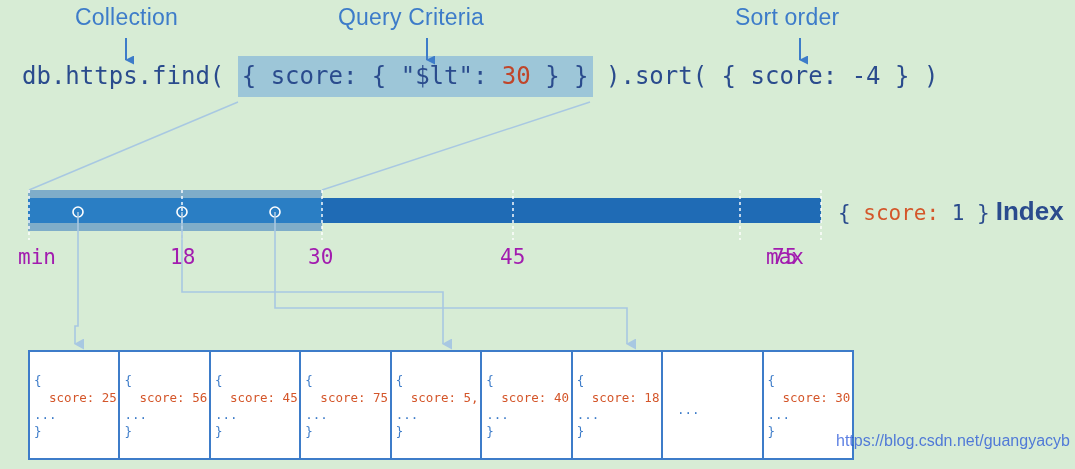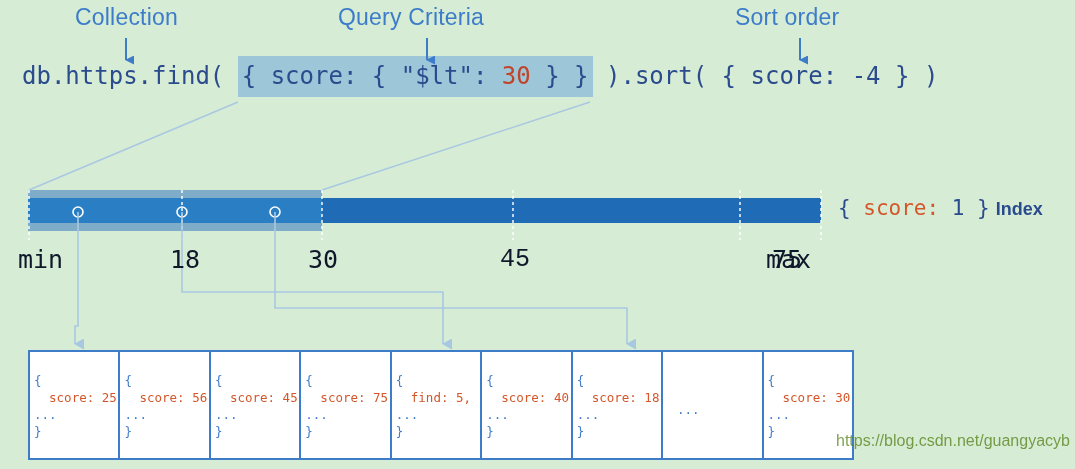--- a/index.html
+++ b/index.html
@@ -42,39 +42,39 @@
 
   
   #bar-outer{position:absolute;left:28px;top:190px;width:793px;height:41px;}
   #bar-core{position:absolute;left:0;top:8px;width:793px;height:25px;background:#1f6bb5;}
   #bar-sel{position:absolute;left:0;top:0;width:294px;height:41px;background:#7fadc9;}
   #bar-sel-core{position:absolute;left:0;top:8px;width:294px;height:25px;background:#2a7ec4;}
 
   
   .tick-label{
     position:absolute;
-    color:#0f172a;
+    color:#a21caf;
     font-family:"DejaVu Sans Mono","Liberation Mono",monospace;
-    font-size:25px;
+    font-size:21px;
     white-space:nowrap;
   }
 
   
   #index-legend{
     position:absolute;left:838px;top:196px;
     white-space:nowrap;
   }
   #index-legend .code{
     font-family:"DejaVu Sans Mono","Liberation Mono",monospace;
     font-size:21px;color:#2a4b8d;
   }
   #index-legend .code .k{color:#d4562a;}
   #index-legend .word{
     font-family:"Liberation Sans",sans-serif;
-    font-size:18px;font-weight:bold;color:#2a4b8d;
+    font-size:26px;font-weight:bold;color:#2a4b8d;
     margin-left:6px;
   }
 
   
   #docs{
     position:absolute;left:28px;top:350px;
     width:826px;height:110px;
     background:#ffffff;
     border:2px solid #3d7cc9;
     box-sizing:border-box;
@@ -96,21 +96,21 @@
   .doc:last-child{border-right:none;}
   .doc .sc{color:#d4562a;}
   .doc.ellipsis-only{
     padding-top:49px;
     padding-left:14px;
   }
 
   
   #watermark{
     position:absolute;left:836px;top:432px;
-    color:#4d7c0f;opacity:.72;
+    color:#1d4ed8;opacity:.72;
     font-family:"Liberation Sans",sans-serif;
     font-size:16px;
     white-space:nowrap;
   }
 </style>
 </head>
 <body>
 
 <div id="stage">
 
@@ -126,21 +126,21 @@
     <div id="bar-sel-core"></div>
   </div>
 
   <div id="index-legend"><span class="code"><span>{ </span><span class="k">score: </span><span>1</span><span> }</span></span><span class="word">Index</span></div>
 
   <div id="docs">
       <div class="doc"><div>{</div><div class="sc">  score: 25,</div><div>...</div><div>}</div></div>
       <div class="doc"><div>{</div><div class="sc">  score: 56,</div><div>...</div><div>}</div></div>
       <div class="doc"><div>{</div><div class="sc">  score: 45,</div><div>...</div><div>}</div></div>
       <div class="doc"><div>{</div><div class="sc">  score: 75,</div><div>...</div><div>}</div></div>
-      <div class="doc"><div>{</div><div class="sc">  find: 5,</div><div>...</div><div>}</div></div>
+      <div class="doc"><div>{</div><div class="sc">  score: 5,</div><div>...</div><div>}</div></div>
       <div class="doc"><div>{</div><div class="sc">  score: 40,</div><div>...</div><div>}</div></div>
       <div class="doc"><div>{</div><div class="sc">  score: 18,</div><div>...</div><div>}</div></div>
       <div class="doc ellipsis-only"><span>...</span></div>
       <div class="doc"><div>{</div><div class="sc">  score: 30,</div><div>...</div><div>}</div></div>
     </div>
 
   <div id="watermark">https://blog.csdn.net/guangyacyb</div>
 
   <svg id="wires" viewBox="0 0 1075 469" xmlns="http://www.w3.org/2000/svg">
     <defs>
@@ -177,17 +177,17 @@
         <path d="M 78 212 L 78 326 L 75 326 L 75 344" fill="none" stroke="#a8c8e2" stroke-width="1.6" marker-end="url(#ahl)"></path>
         <path d="M 182 212 L 182 292 L 443 292 L 443 344" fill="none" stroke="#a8c8e2" stroke-width="1.6" marker-end="url(#ahl)"></path>
         <path d="M 275 212 L 275 308 L 627 308 L 627 344" fill="none" stroke="#a8c8e2" stroke-width="1.6" marker-end="url(#ahl)"></path>
       </g>
   </svg>
 
   <div id="tick-labels">
       <div class="tick-label" style="left: 18px; top: 245px;">min</div>
       <div class="tick-label" style="left: 170px; top: 245px;">18</div>
       <div class="tick-label" style="left: 308px; top: 245px;">30</div>
-      <div class="tick-label" style="left: 500px; top: 245px; font-family: Liberation Mono, monospace;">45</div>
+      <div class="tick-label" style="left: 500px; top: 245px;">45</div>
       <div class="tick-label" style="left: 772px; top: 245px;">75</div>
       <div class="tick-label" style="left: 766px; top: 245px;">max</div>
     </div>
 </div>
 
 </body></html>

